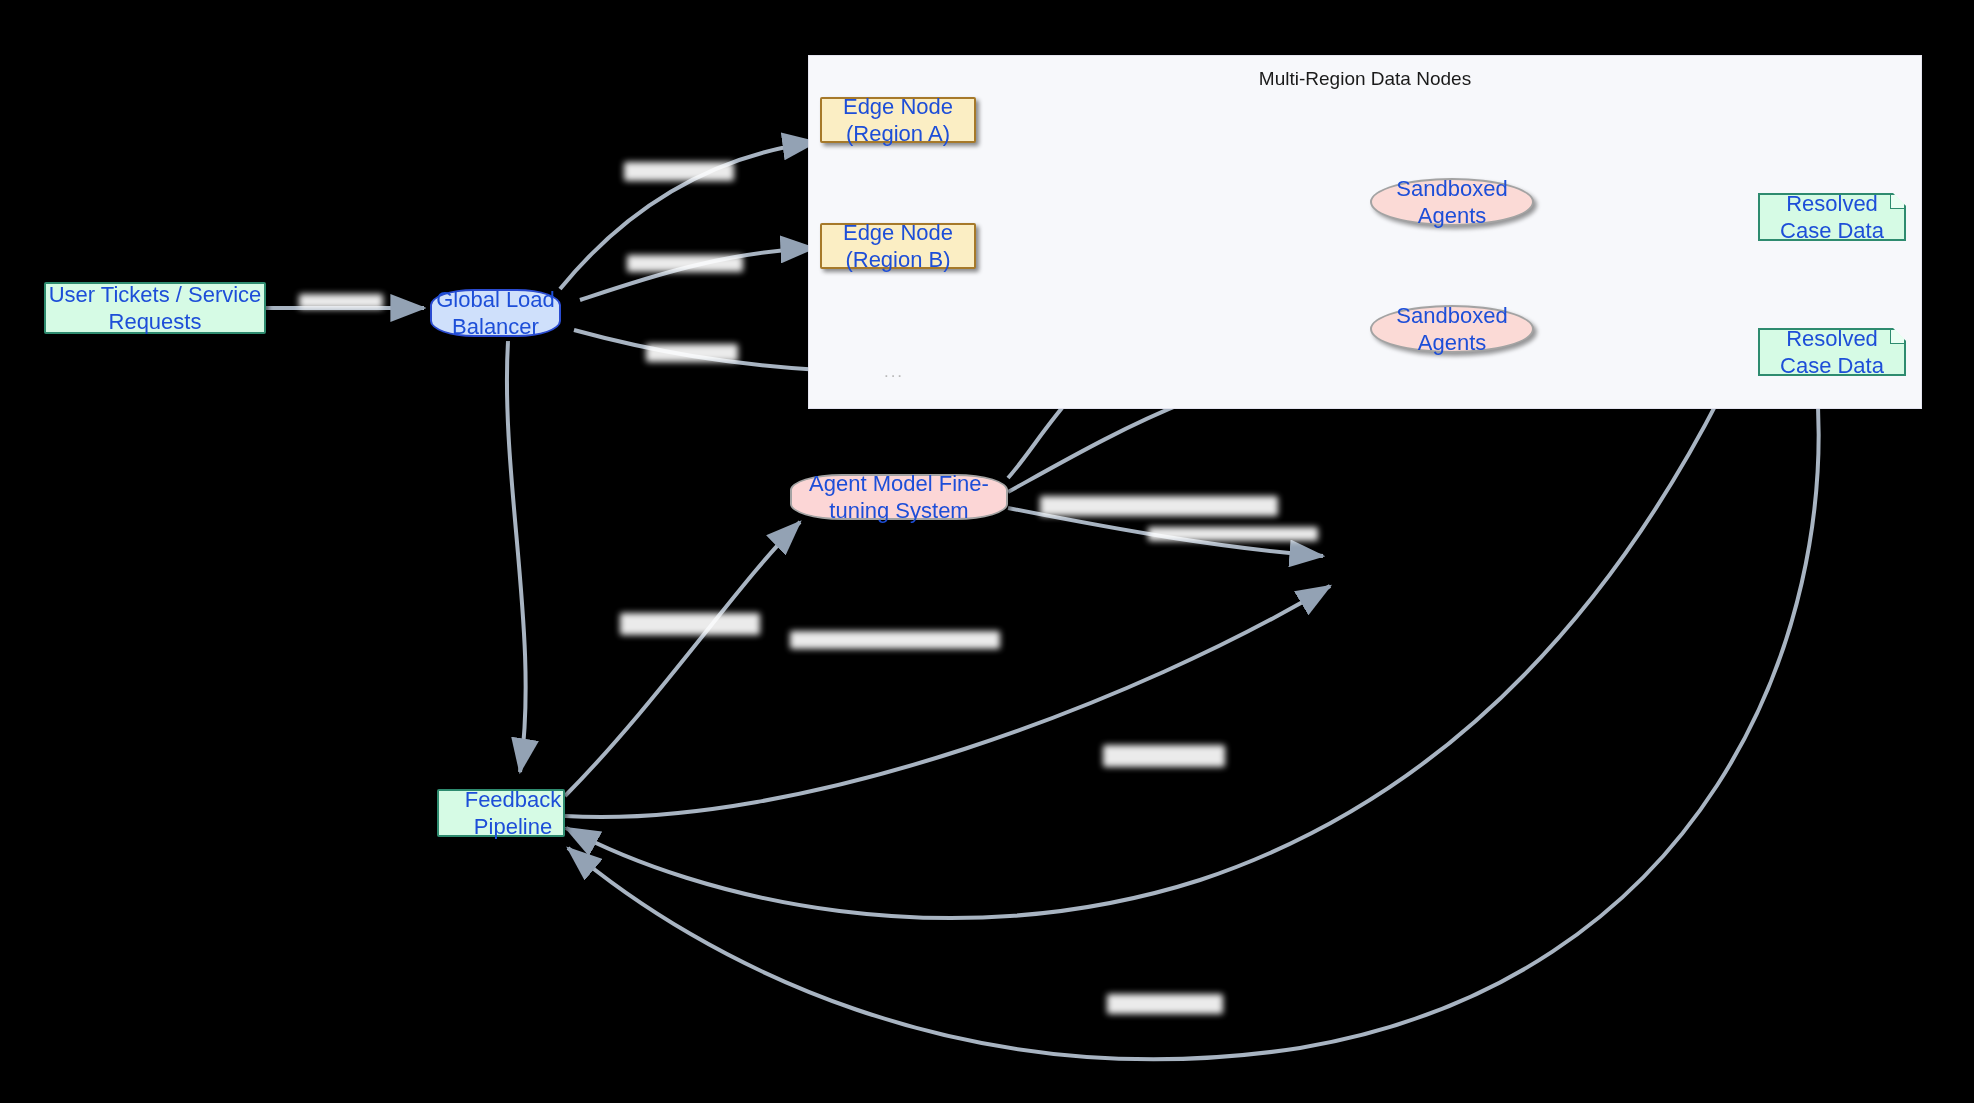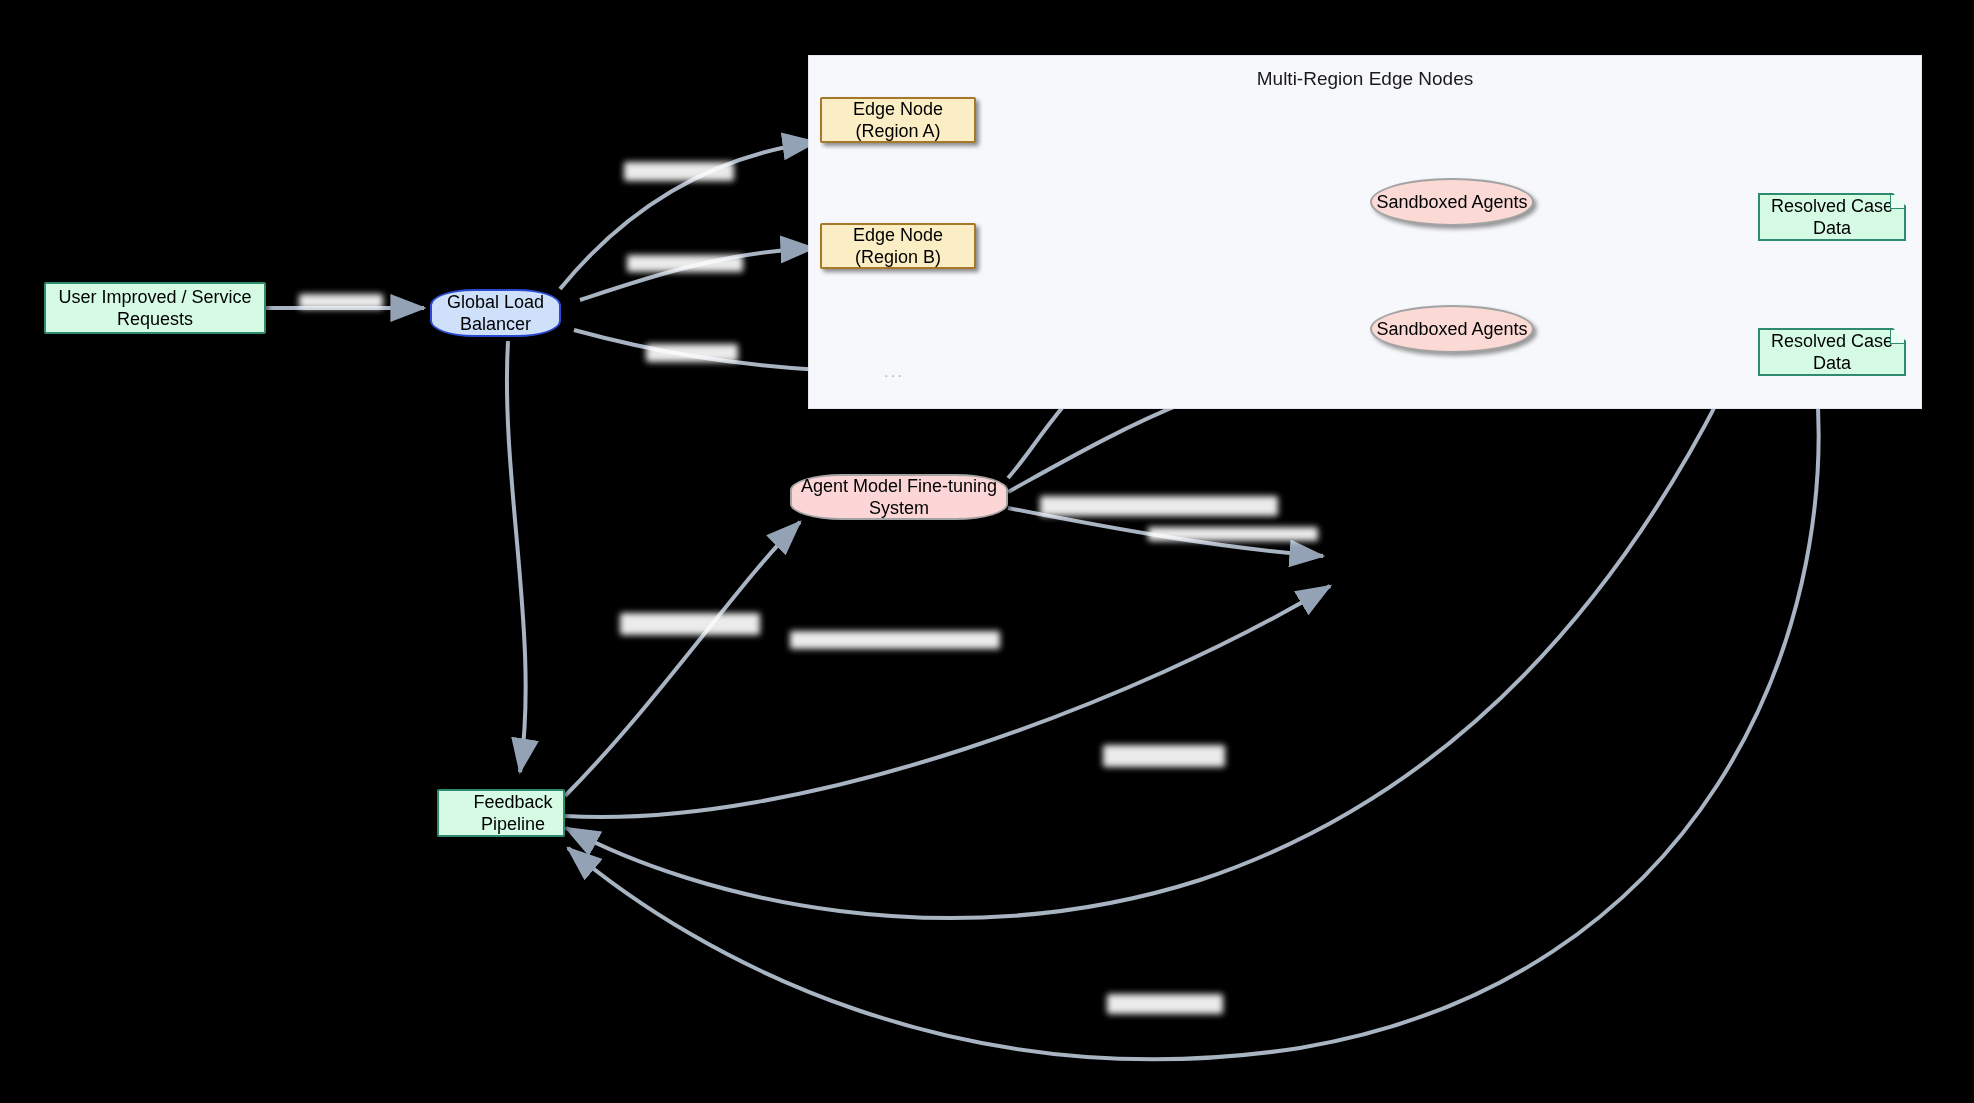--- a/index.html
+++ b/index.html
@@ -7,21 +7,21 @@
        font-family:"Liberation Sans",sans-serif;}
   #stage{position:absolute;inset:0;width:1974px;height:1103px;}
   svg#wires{position:absolute;left:0;top:0;width:1974px;height:1103px;}
 
   .subgraph{position:absolute;background:#f7f8fb;border:1px solid #e4e4ef;}
   .subgraph-title{position:absolute;width:100%;text-align:center;top:12px;
       font-size:19px;color:#1a1a1a;}
 
   .node{position:absolute;box-sizing:border-box;display:flex;
         align-items:center;justify-content:center;text-align:center;
-        font-size:18px;color:#000000;line-height:1.25;}
+        font-size:22px;color:#1d4ed8;line-height:1.25;}
 
   .n-rect{border:2px solid #2e8b6f;background:#d6fbe5;border-radius:2px;
           box-shadow:3px 3px 4px rgba(0,0,0,.45);}
   .n-edge{border:2px solid #a6792a;background:#fbeec4;border-radius:2px;
           box-shadow:3px 3px 4px rgba(0,0,0,.45);}
   .n-cyl{border:2px solid #2a4bd0;background:#cfe0fb;border-radius:44px/16px;
          box-shadow:3px 3px 4px rgba(0,0,0,.45);}
   .n-cyl-red{border:2px solid #a3a3a3;background:#fcd6d6;border-radius:52px/16px;
          box-shadow:3px 3px 4px rgba(0,0,0,.45);}
   .n-ell-red{border:2px solid #a3a3a3;background:#fbdad6;border-radius:50%;
@@ -64,25 +64,25 @@
       <path d="M1008,508 C1120,530 1220,548 1323,556"></path>
       <path d="M565,796 C660,700 740,580 800,522"></path>
       <path d="M565,816 C800,830 1140,700 1330,586"></path>
       <path d="M1790,241 C1720,420 1560,760 1200,880 C950,960 700,900 566,828"></path>
       <path d="M1816,376 C1840,640 1700,980 1300,1048 C960,1100 700,960 568,848"></path>
       <path d="M508,341 C500,480 540,640 520,772"></path>
     </g>
   </svg>
 
   <div class="subgraph" style="left:808px;top:55px;width:1112px;height:352px;">
-    <div class="subgraph-title">Multi-Region Edge Nodes</div>
+    <div class="subgraph-title">Multi-Region Data Nodes</div>
   </div>
 
   <div class="node n-rect" style="left:44px;top:282px;width:222px;height:52px;">
-    <span>User Improved / Service Requests</span>
+    <span>User Tickets / Service Requests</span>
   </div>
 
   <div class="node n-cyl" style="left:430px;top:289px;width:131px;height:48px;">
     <span>Global Load Balancer</span>
   </div>
 
   <div class="node n-edge" style="left:820px;top:97px;width:156px;height:46px;">
     <span>Edge Node (Region A)</span>
   </div>
 

